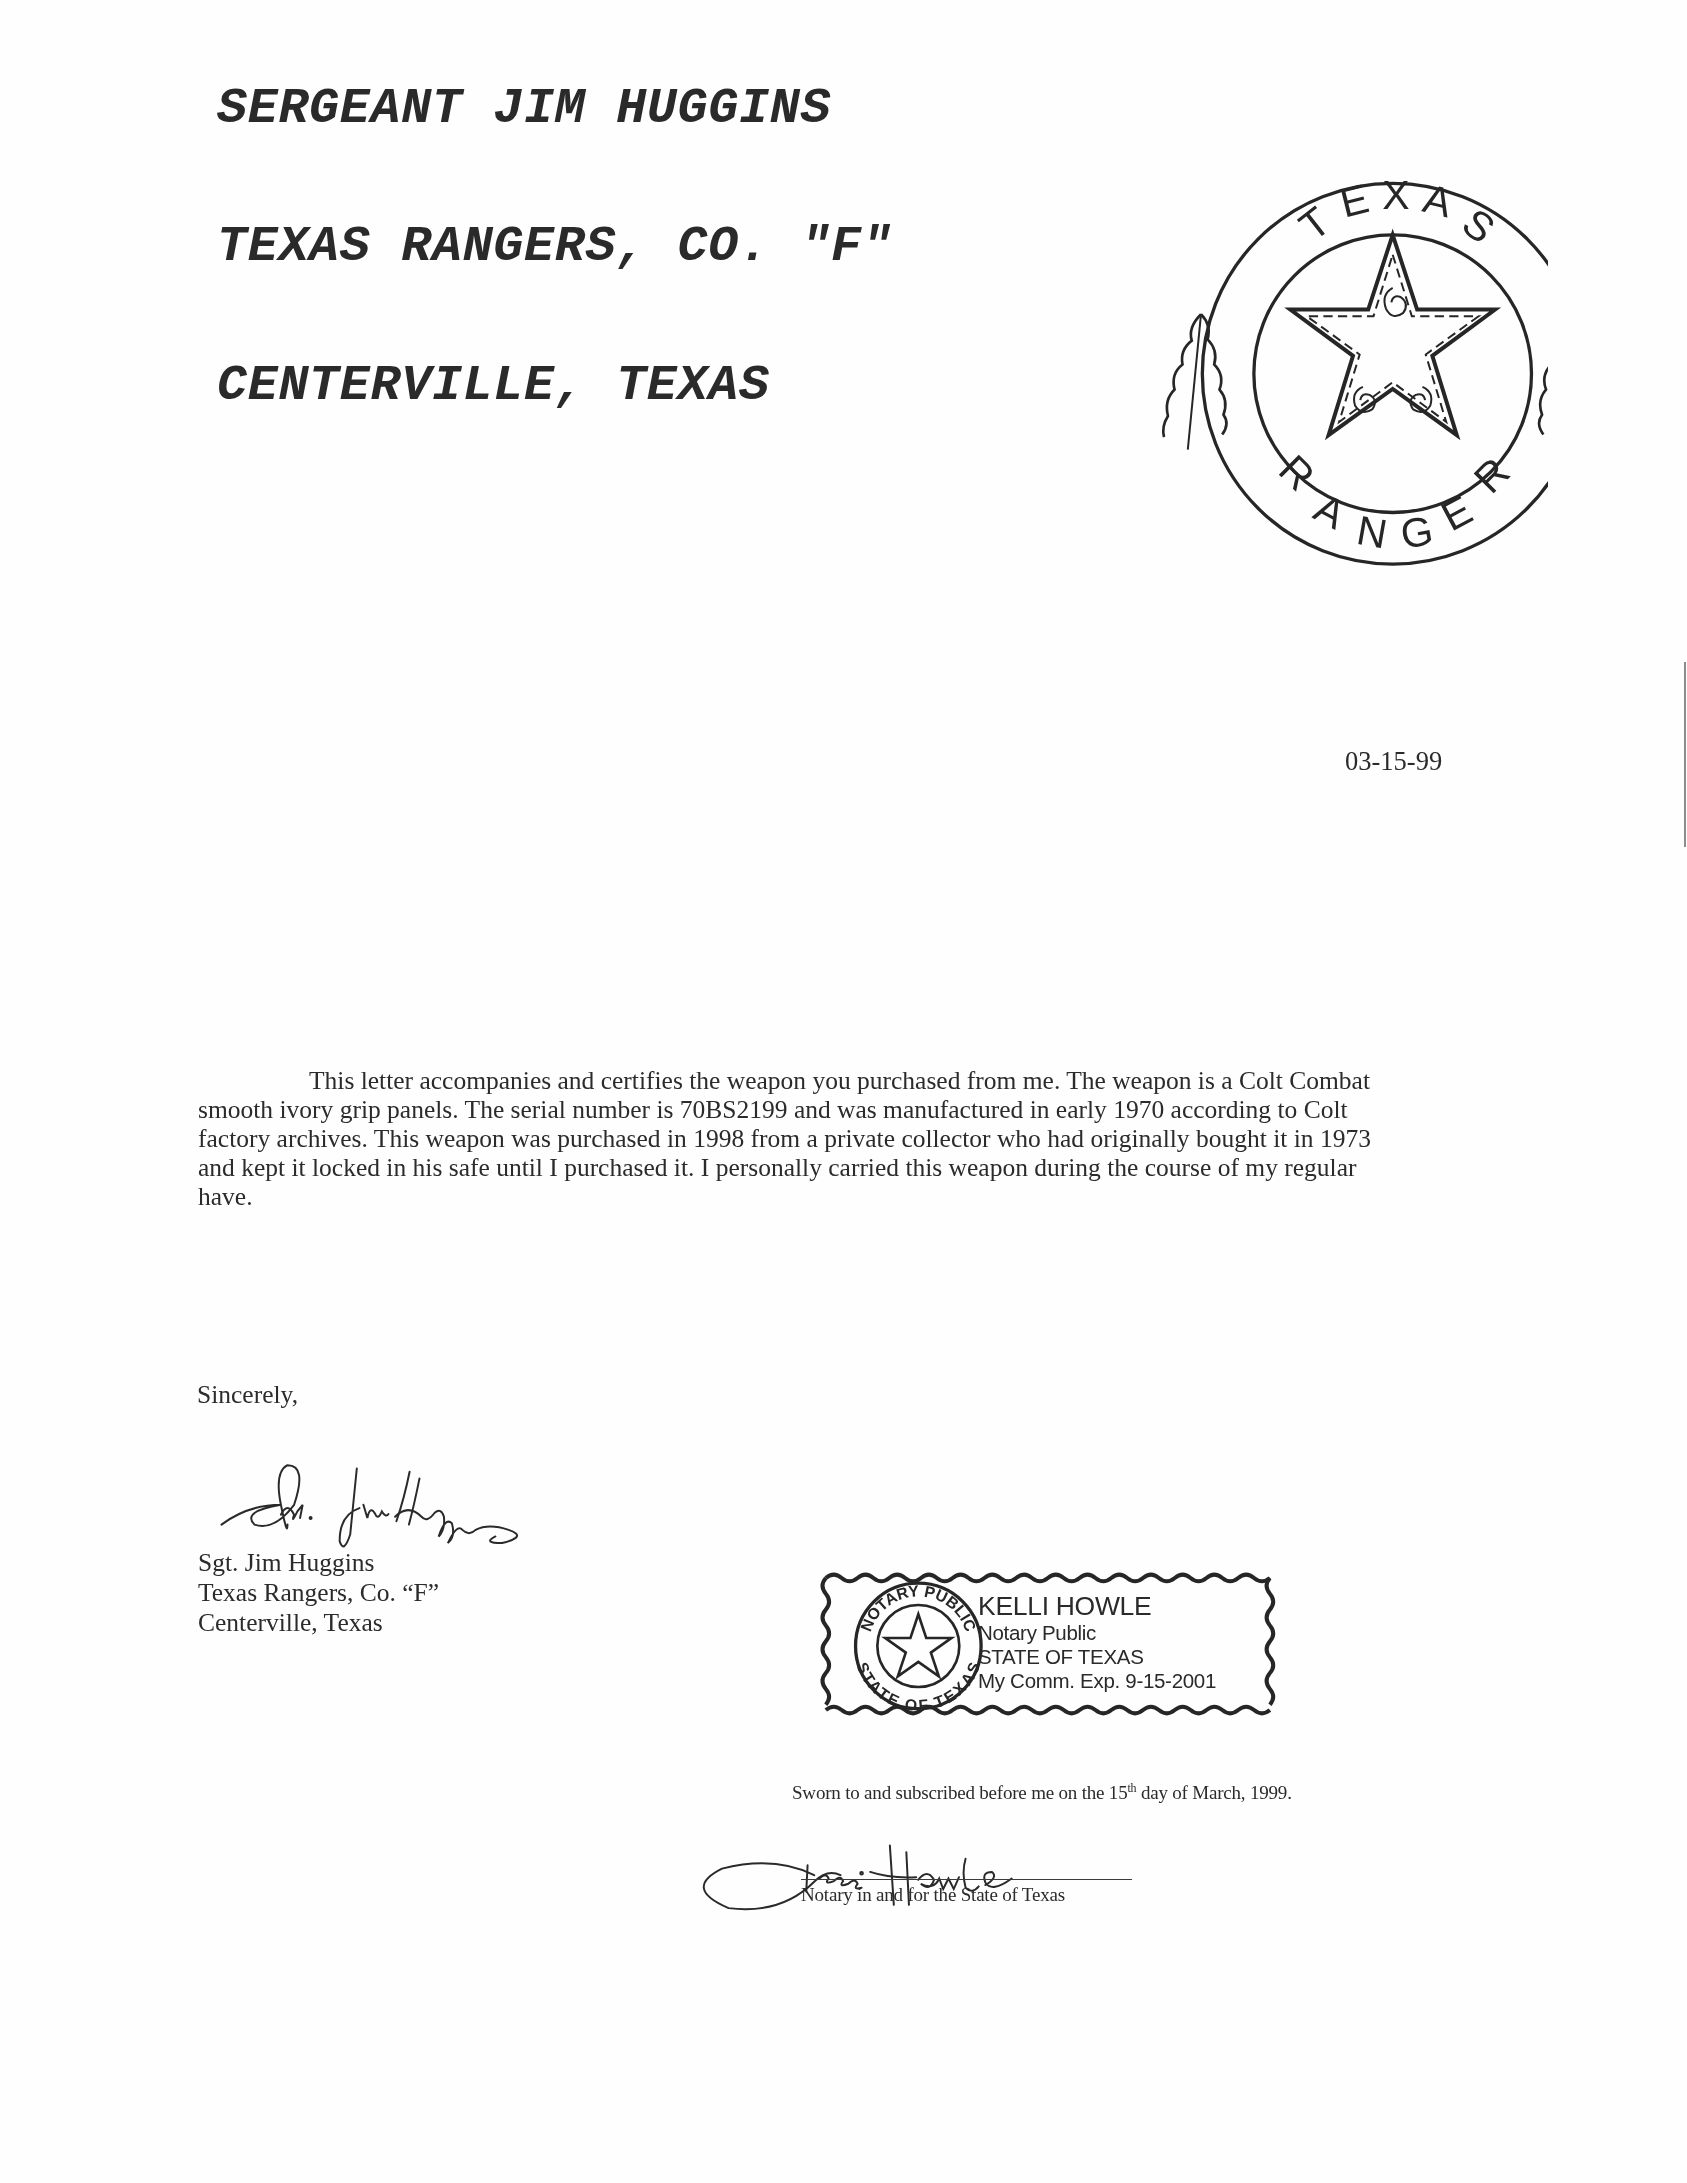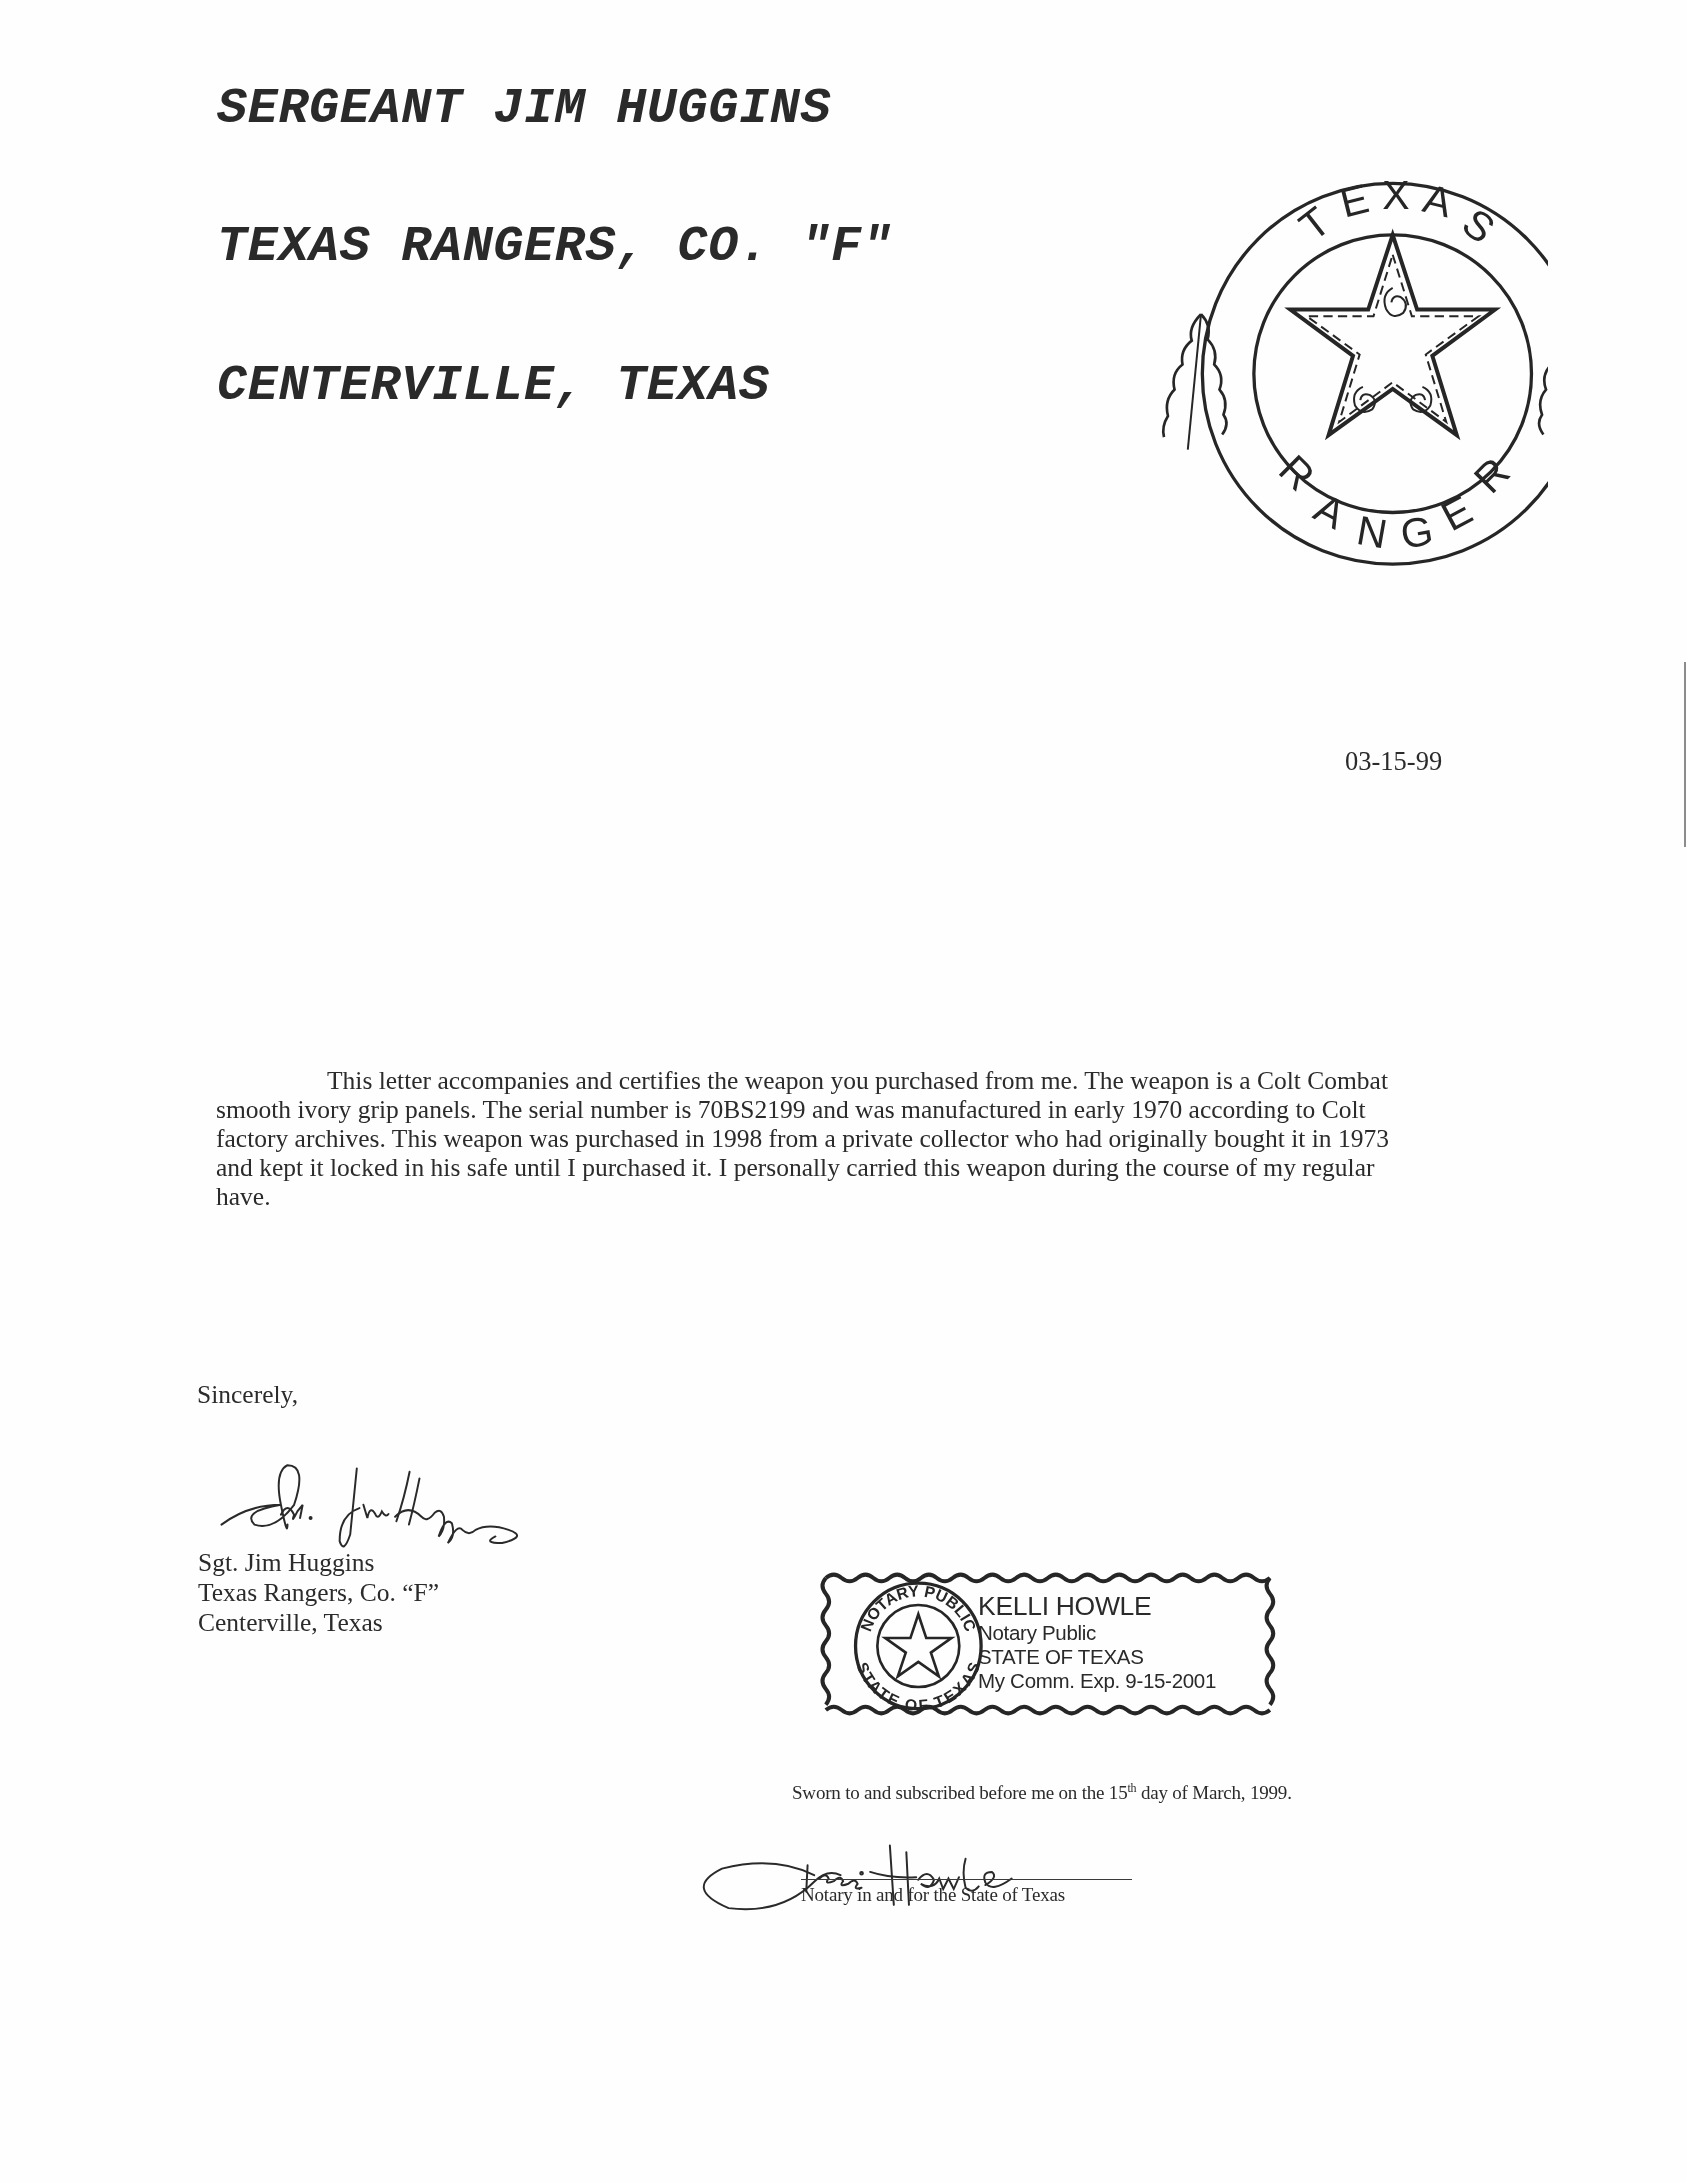--- a/index.html
+++ b/index.html
@@ -17,21 +17,21 @@
     .hdr2 { top: 222px; }
     .hdr3 { top: 361px; }
 
     .badge { position: absolute; left: 1125px; top: 172px; width: 423px; height: 410px; }
 
     .serif { font-family: "Liberation Serif", "DejaVu Serif", serif; color: #2b2b2b; }
 
     .date { position: absolute; left: 1345px; top: 746px; font-size: 26.5px; }
 
     .body-para {
-      position: absolute; left: 216px; top: 1066px; width: 1231px;
+      position: absolute; left: 198px; top: 1066px; width: 1231px;
       font-size: 25.5px; line-height: 29px; text-align: left;
     }
     .body-para .line { display: block; white-space: nowrap; }
     .body-para .indent { padding-left: 111px; }
 
     .closing { position: absolute; left: 197px; top: 1380px; font-size: 25.5px; }
     .sig1 { position: absolute; left: 218px; top: 1452px; width: 370px; height: 99px; }
 
     .name-block { position: absolute; left: 198px; top: 1548px; font-size: 25.5px; line-height: 30px; }
     .name-block span { display: block; white-space: nowrap; }

